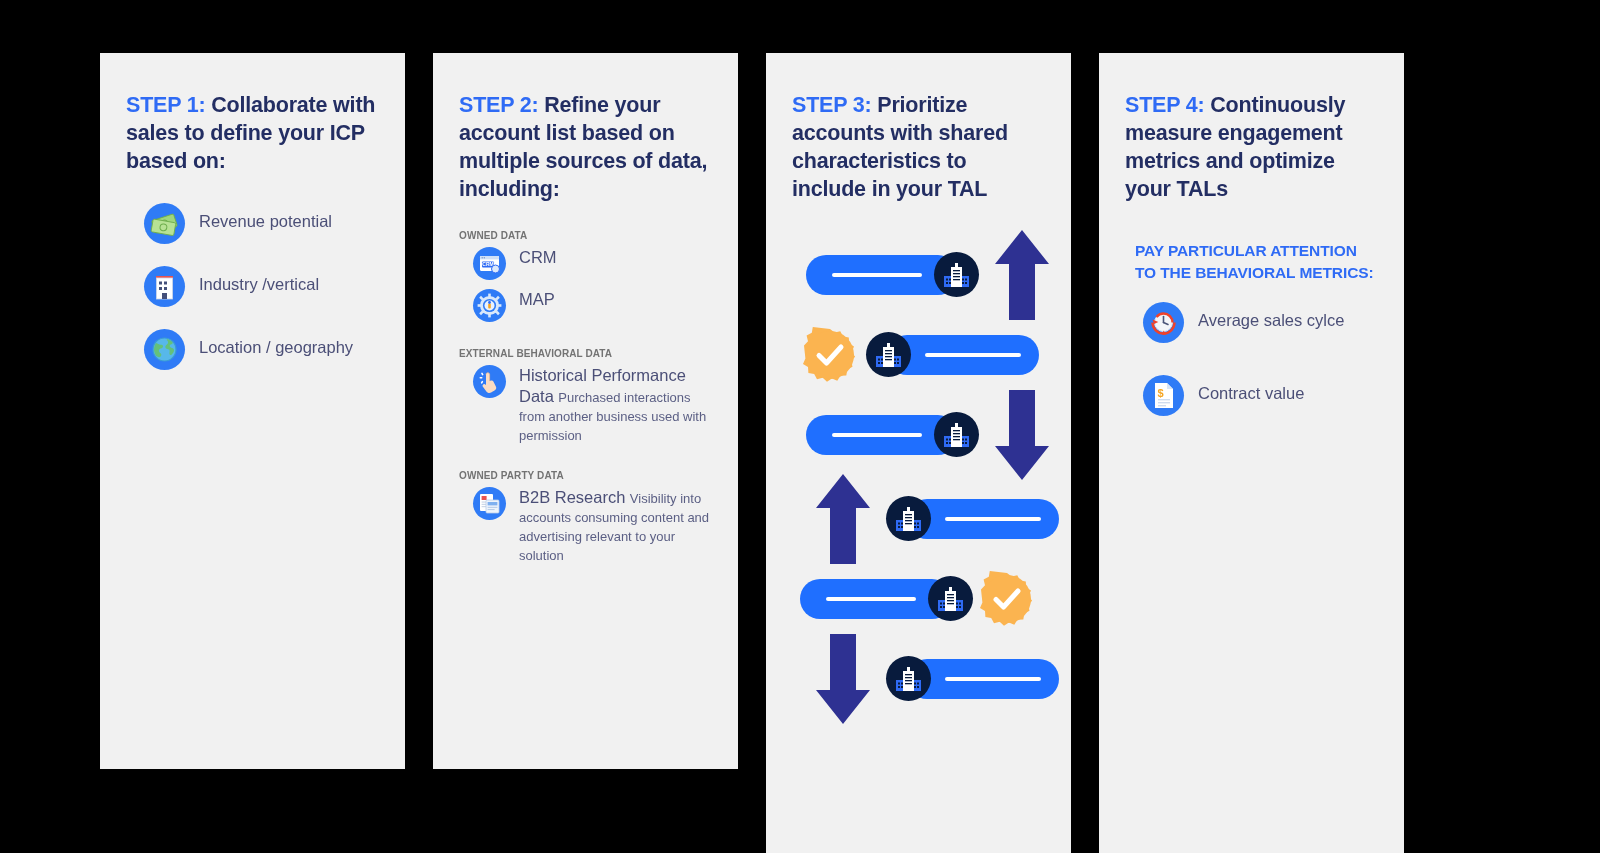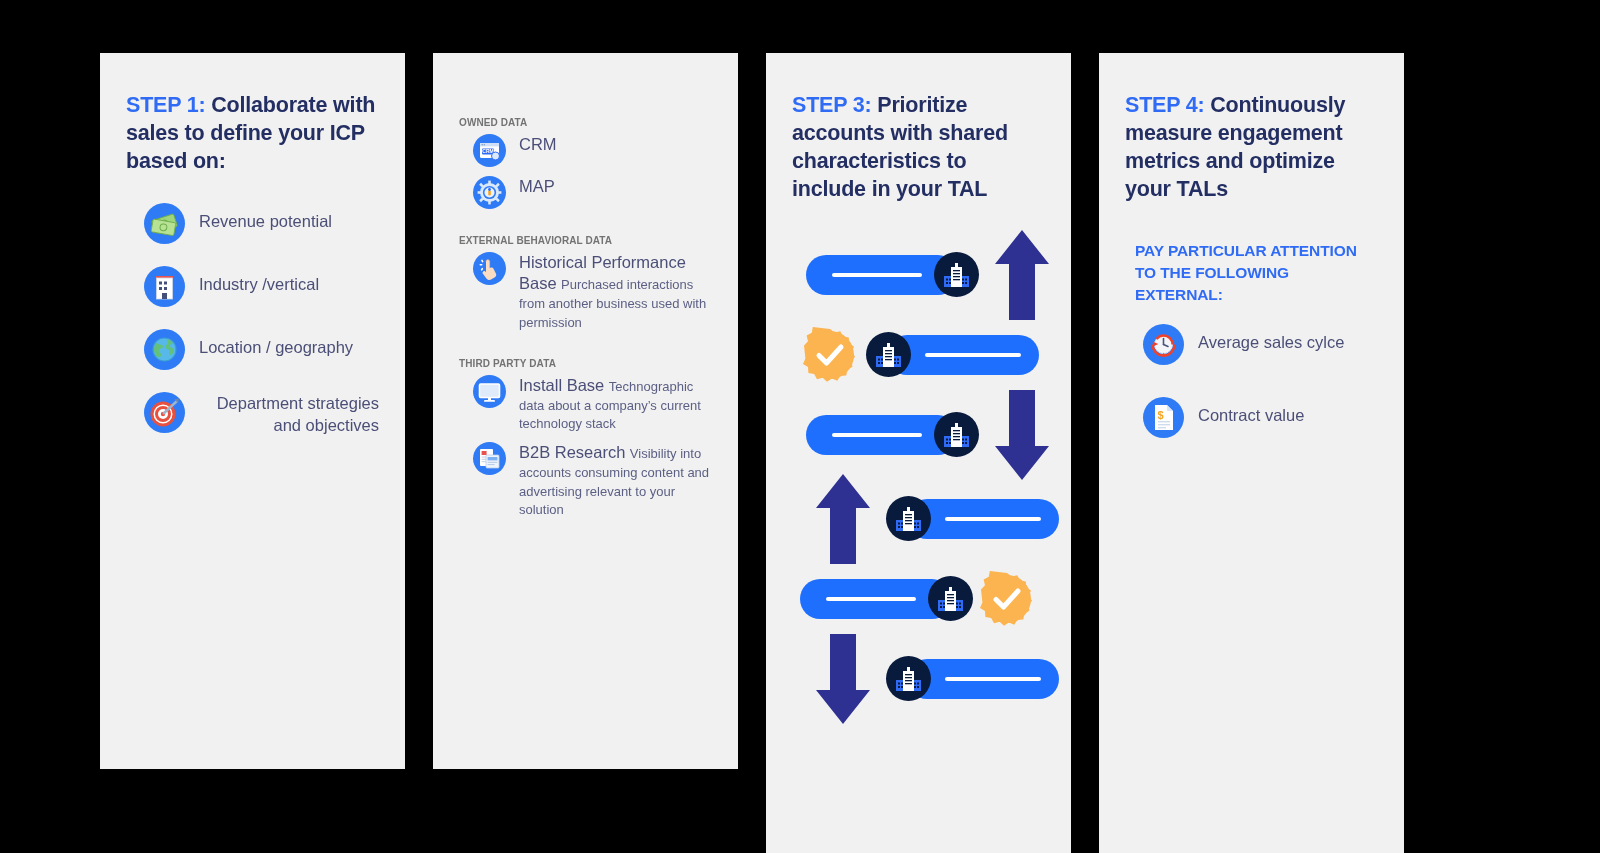--- a/index.html
+++ b/index.html
@@ -249,38 +249,26 @@
           <svg width="41" height="41" viewBox="0 0 41 41">
             <circle cx="20.5" cy="20.5" r="11.5" fill="#57b8ea"></circle>
             <path d="M12 14c2 .5 3 2 5 1.8 2-.2 2.5 1.6 1.6 2.8-.9 1.2-3 .8-3.6 2.4-.6 1.6.8 2.6 1.8 3.6 1 1 .6 2.8-.8 3.4-1.4.6-3.4-.4-4.4-2-1-1.6-1.6-4-1.6-5.5 0-2.4 1-5 2-6.5z" fill="#64c17a"></path>
             <path d="M24 10.2c1.4.4 3.2 1.4 4.2 2.4 1 1 .6 2.4-.8 2.6-1.4.2-2.2 1.4-1.4 2.6.8 1.2 3 1 3.8 2.4.8 1.4-.4 3.6-1.8 5-1.4 1.4-2.6 1-2.6-.6s.8-3-.4-4c-1.2-1-3.2-.6-3.6-2.2-.4-1.6 1-2.4 2-3.4 1-1 .8-3-.4-3.8-.6-.4-.4-1.2 1-1z" fill="#64c17a"></path>
             <circle cx="20.5" cy="20.5" r="11.5" fill="none" stroke="#3a9cd4" stroke-width="1.2"></circle>
           </svg>
         </span>
         <span class="label">Location / geography</span>
       </div>
 
-      <div class="icon-row two-line">
-        <span class="bubble">
-          <svg width="41" height="41" viewBox="0 0 41 41">
-            <circle cx="19" cy="22" r="11" fill="#ffffff"></circle>
-            <circle cx="19" cy="22" r="11" fill="none" stroke="#e8503f" stroke-width="3"></circle>
-            <circle cx="19" cy="22" r="6.5" fill="none" stroke="#e8503f" stroke-width="3"></circle>
-            <circle cx="19" cy="22" r="2.2" fill="#e8503f"></circle>
-            <line x1="19" y1="22" x2="33" y2="9" stroke="#9fb4cc" stroke-width="2.4"></line>
-            <path d="M30.5 7.5l4.5-1-1 4.5z" fill="#6d8aa8"></path>
-          </svg>
-        </span>
-        <span class="label">Department strategies and objectives</span>
-      </div>
 
     </div>
   </div>
 
   <div class="card card-2">
+    <div class="step-title"><span class="step-label">STEP 2:</span><span> Refine your account list based on multiple sources of data, including:</span></div>
 
     <div class="section-head">OWNED DATA</div>
     <div class="sub-list">
       <div class="sub-row">
         <span class="sub-bubble">
           <svg width="33" height="33" viewBox="0 0 33 33">
             <rect x="7" y="9" width="19" height="15" rx="1.5" fill="#ffffff"></rect>
             <rect x="7" y="9" width="19" height="3.4" fill="#cfe0f7"></rect>
             <circle cx="9.2" cy="10.7" r="0.7" fill="#7b96c4"></circle>
             <circle cx="11.3" cy="10.7" r="0.7" fill="#7b96c4"></circle>
@@ -327,42 +315,28 @@
             <path d="M13 9.5c0-1 .8-1.8 1.8-1.8s1.8.8 1.8 1.8v6.6l1.4-.5c1-.4 2 .1 2.4.9l2.6 5.3c.6 1.3.1 2.8-1.1 3.5l-3.8 2.2c-1.6.9-3.6.5-4.7-1l-3.5-4.7c-.6-.8-.4-1.9.4-2.4.7-.5 1.7-.4 2.3.3l.4.4z" fill="#fadcc2"></path>
             <path d="M13 9.5c0-1 .8-1.8 1.8-1.8s1.8.8 1.8 1.8v6.6" fill="none" stroke="#e8b98f" stroke-width="0.8"></path>
             <g fill="#ffffff">
               <rect x="8.5" y="7.5" width="1.6" height="3" rx="0.8" transform="rotate(-30 9.3 9)"></rect>
               <rect x="6.5" y="12" width="3" height="1.6" rx="0.8"></rect>
               <rect x="8.2" y="15.8" width="1.6" height="3" rx="0.8" transform="rotate(30 9 17.3)"></rect>
             </g>
           </svg>
         </span>
         <span class="sub-text">
-          <span class="sub-title">Historical Performance Base</span>
+          <span class="sub-title">Historical Performance Data</span>
           <span class="sub-desc">Purchased interactions from another business used with permission</span>
         </span>
       </div>
     </div>
 
-    <div class="section-head">THIRD PARTY DATA</div>
+    <div class="section-head">OWNED PARTY DATA</div>
     <div class="sub-list">
-      <div class="sub-row">
-        <span class="sub-bubble">
-          <svg width="33" height="33" viewBox="0 0 33 33">
-            <rect x="6.5" y="9" width="20" height="13.5" rx="1.2" fill="#dfeafb"></rect>
-            <rect x="6.5" y="9" width="20" height="13.5" rx="1.2" fill="none" stroke="#ffffff" stroke-width="1.6"></rect>
-            <rect x="15" y="22.5" width="3" height="3" fill="#ffffff"></rect>
-            <rect x="11" y="25" width="11" height="1.8" rx="0.9" fill="#ffffff"></rect>
-          </svg>
-        </span>
-        <span class="sub-text">
-          <span class="sub-title">Install Base</span>
-          <span class="sub-desc">Technographic data about a company’s current technology stack</span>
-        </span>
-      </div>
       <div class="sub-row">
         <span class="sub-bubble">
           <svg width="33" height="33" viewBox="0 0 33 33">
             <rect x="7" y="7" width="13" height="17" rx="1" fill="#ffffff"></rect>
             <rect x="8.6" y="9" width="5" height="4" fill="#e8534f"></rect>
             <g fill="#c8d4e6">
               <rect x="8.6" y="14.5" width="10" height="1.1"></rect>
               <rect x="8.6" y="16.8" width="10" height="1.1"></rect>
               <rect x="8.6" y="19.1" width="7" height="1.1"></rect>
             </g>
@@ -589,21 +563,21 @@
           <span class="tick" style="left:38px; width:96px;"></span>
         </div>
       </div>
 
     </div>
   </div>
 
   <div class="card card-4">
     <div class="step-title"><span class="step-label">STEP 4:</span><span>  Continuously measure engagement metrics and optimize your TALs</span></div>
 
-    <div class="metrics-head">PAY PARTICULAR ATTENTION TO THE FOLLOWING EXTERNAL:</div>
+    <div class="metrics-head">PAY PARTICULAR ATTENTION TO THE BEHAVIORAL METRICS:</div>
 
     <div class="icon-list step4">
 
 
       <div class="icon-row">
         <span class="bubble">
           <svg width="41" height="41" viewBox="0 0 41 41">
             <circle cx="20.5" cy="20.5" r="9" fill="#f3f5f9"></circle>
             <circle cx="20.5" cy="20.5" r="9" fill="none" stroke="#dde3ee" stroke-width="1"></circle>
             <line x1="20.5" y1="20.5" x2="20.5" y2="14.5" stroke="#4b5579" stroke-width="1.6" stroke-linecap="round"></line>

